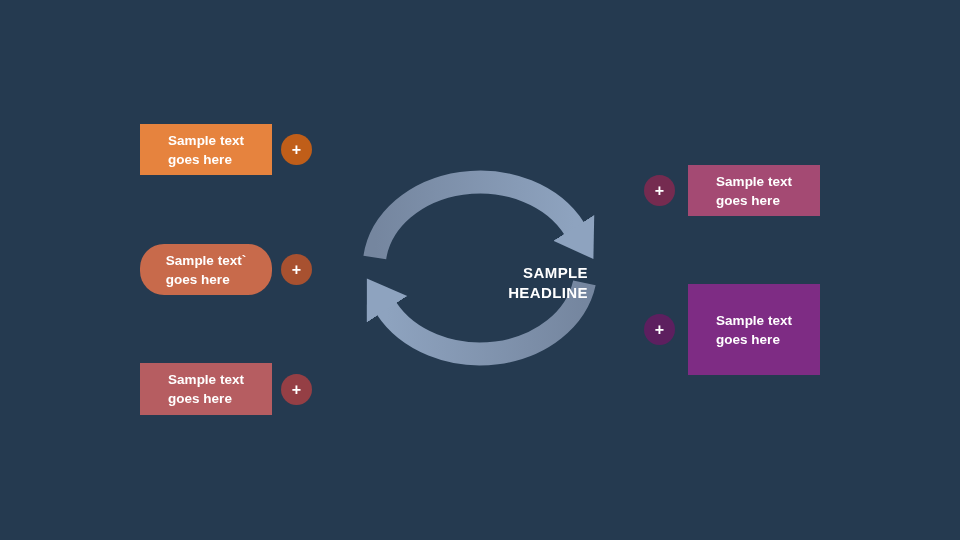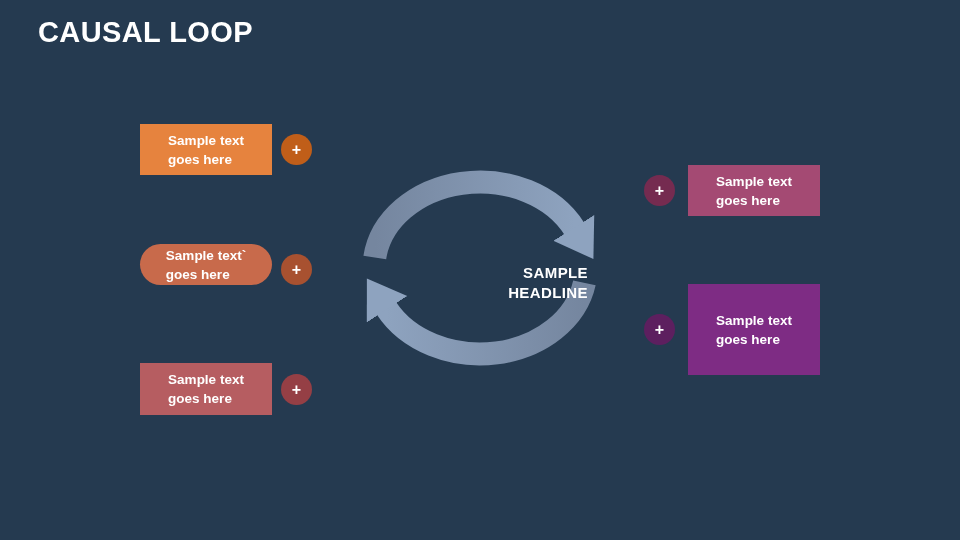--- a/index.html
+++ b/index.html
@@ -30,21 +30,21 @@
     align-items: center;
     justify-content: center;
     text-align: left;
     color: #ffffff;
     font-size: 13.5px;
     font-weight: 700;
     line-height: 19px;
   }
 
   .box-l1 { left: 140px; top: 124px; height: 51px; }
-  .box-l2 { left: 140px; top: 244px; height: 41px; border-radius: 24px; }
+  .box-l2 { left: 140px; top: 244px; height: 51px; border-radius: 24px; }
   .box-l3 { left: 140px; top: 363px; height: 52px; }
   .box-r1 { left: 688px; top: 165px; height: 51px; }
   .box-r2 { left: 688px; top: 284px; height: 91px; }
 
   .plus-badge {
     position: absolute;
     width: 31px;
     height: 31px;
     border-radius: 50%;
     display: flex;
@@ -81,21 +81,20 @@
     font-weight: 700;
     line-height: 20px;
     letter-spacing: 0.4px;
   }
 </style>
 </head>
 <body>
 
 <div class="slide" style="background-color: rgb(37, 58, 80);">
 
-  <div class="slide-title">CAUSAL LOOP</div>
 
   <div class="sample-box box-l1" style="background-color: rgb(230, 131, 62);">
     <div>
       <span>Sample text</span><br>
       <span>goes here</span>
     </div>
   </div>
   <div class="plus-badge badge-l1" style="background-color: rgb(192, 94, 25);">
     <span>+</span>
   </div>

